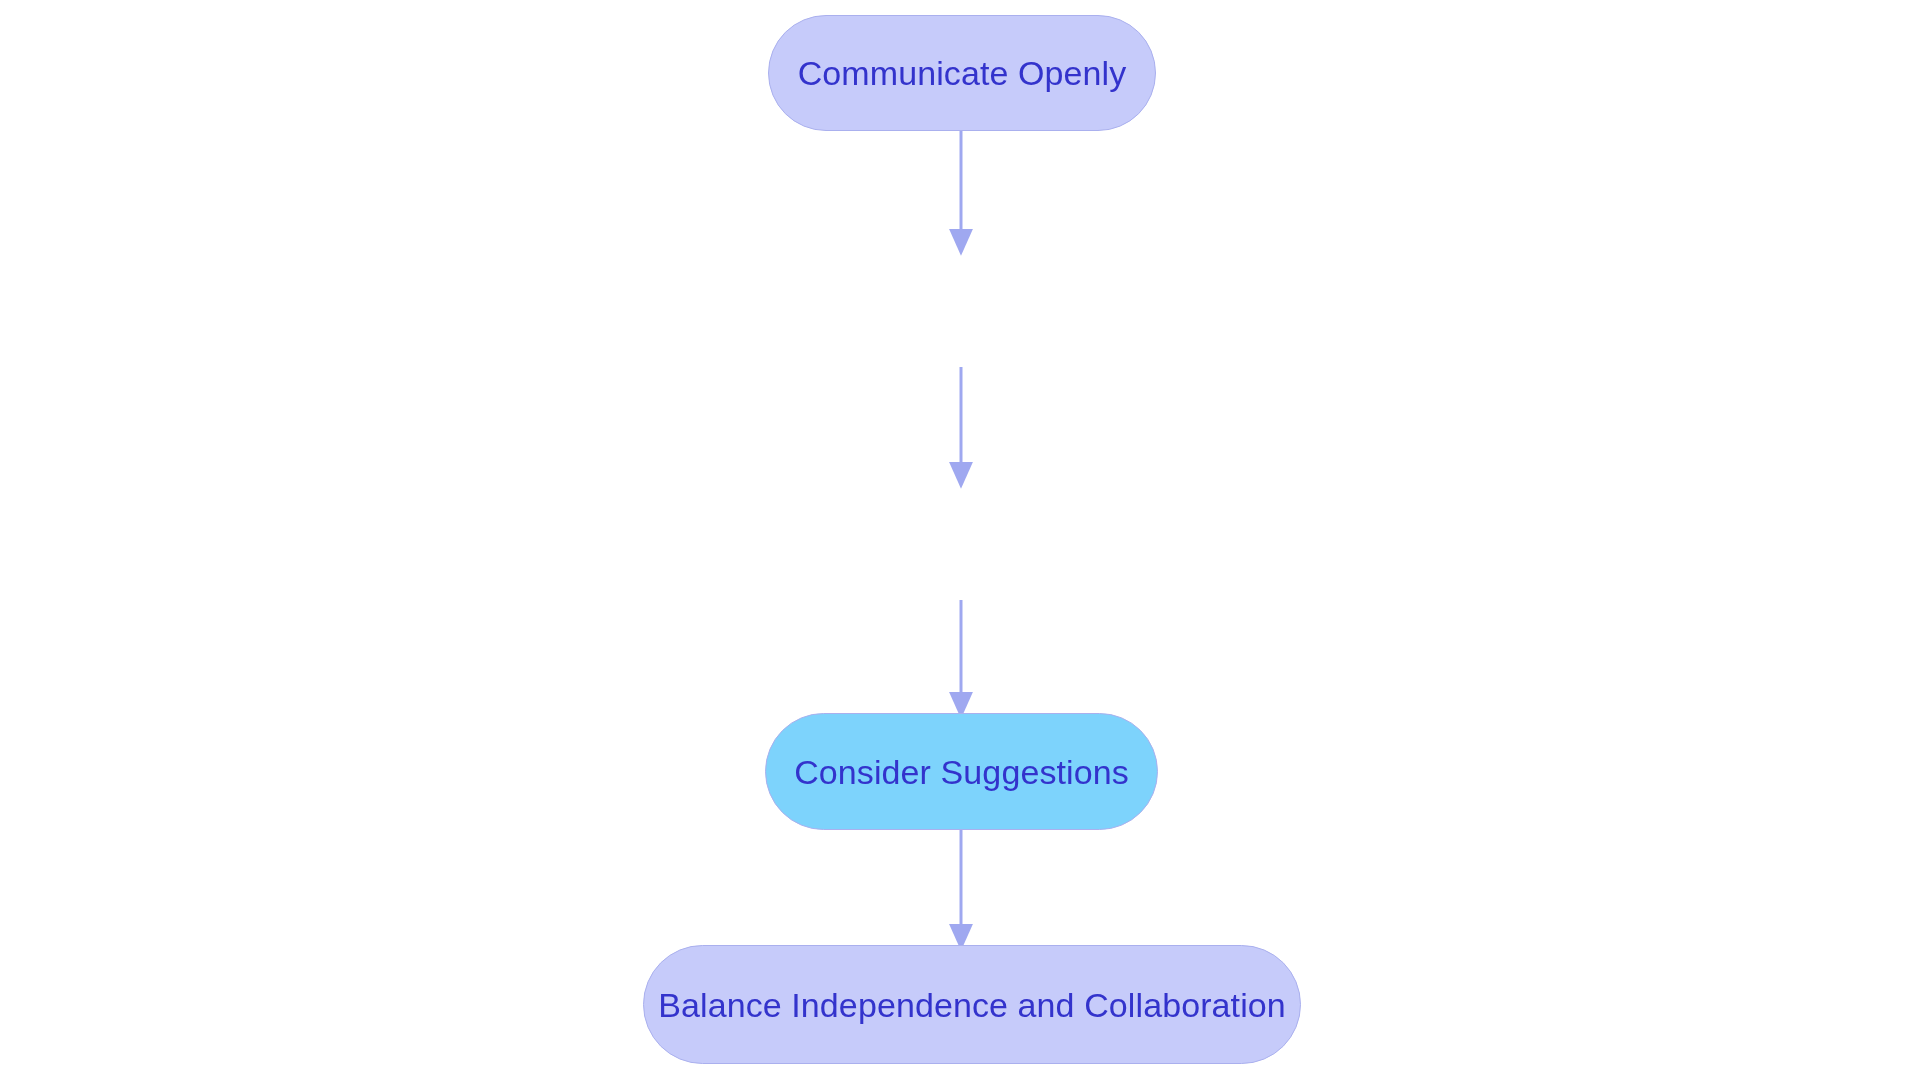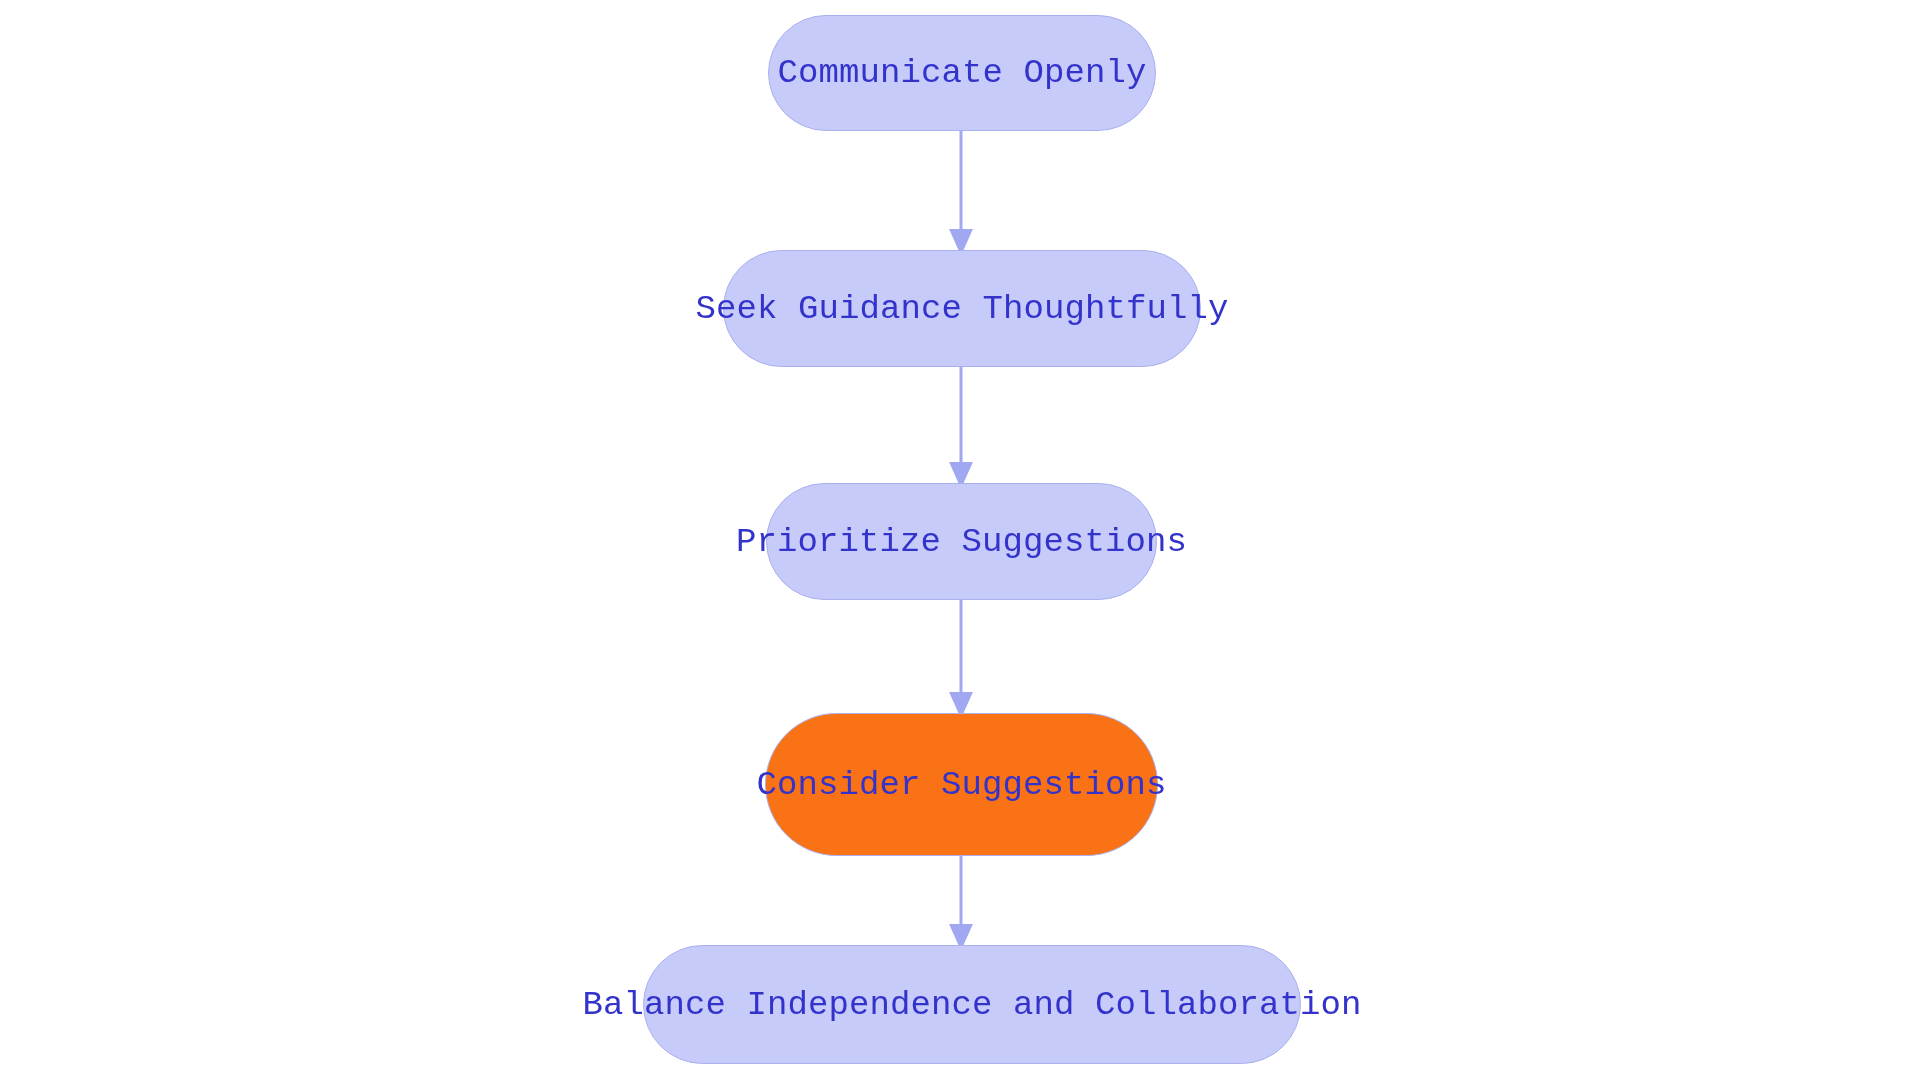--- a/index.html
+++ b/index.html
@@ -39,21 +39,21 @@
     white-space: nowrap;
     font-family: "Liberation Sans", sans-serif;
   }
 
   .flow-node-label {
     display: block;
     color: #3333cc;
     font-size: 34px;
     font-weight: 400;
     white-space: nowrap;
-    font-family: Liberation Mono, monospace;
+    font-family: Liberation Sans, sans-serif;
   }
 
   .flow-connector {
     position: absolute;
     left: 0;
     top: 0;
     width: 1920px;
     height: 1083px;
     pointer-events: none;
   }
@@ -80,29 +80,23 @@
     </g>
     <g>
       <line x1="961" y1="830" x2="961" y2="925" stroke="#9fa8f0" stroke-width="3" marker-end="url(#arrowhead)"></line>
     </g>
   </svg>
 
   <div class="flow-node" id="node-0" style="left: 768px; top: 15px; width: 388px; height: 116px; background: rgb(198, 203, 250); border-color: rgb(170, 176, 238); color: rgb(51, 51, 204);">
     <span class="flow-node-label">Communicate Openly</span>
   </div>
 
-  <div class="flow-node" id="node-1" style="left: 723px; top: 250px; width: 478px; height: 117px; background: rgb(198, 203, 250); border-color: rgb(170, 176, 238); color: rgb(51, 51, 204);">
-    <span class="flow-node-label">Seek Guidance Thoughtfully</span>
-  </div>
 
-  <div class="flow-node" id="node-2" style="left: 766px; top: 483px; width: 391px; height: 117px; background: rgb(198, 203, 250); border-color: rgb(170, 176, 238); color: rgb(51, 51, 204);">
-    <span class="flow-node-label">Prioritize Suggestions</span>
-  </div>
 
-  <div class="flow-node" id="node-3" style="left: 765px; top: 713px; width: 393px; height: 143px; background: #f97316; border-color: rgb(170, 176, 238); color: rgb(51, 51, 204);">
+  <div class="flow-node" id="node-3" style="left: 765px; top: 713px; width: 393px; height: 117px; background: #7dd3fc; border-color: rgb(170, 176, 238); color: rgb(51, 51, 204);">
     <span class="flow-node-label">Consider Suggestions</span>
   </div>
 
   <div class="flow-node" id="node-4" style="left: 643px; top: 945px; width: 658px; height: 119px; background: rgb(198, 203, 250); border-color: rgb(170, 176, 238); color: rgb(51, 51, 204);">
     <span class="flow-node-label">Balance Independence and Collaboration</span>
   </div>
 
 </div>
 
 </body></html>

